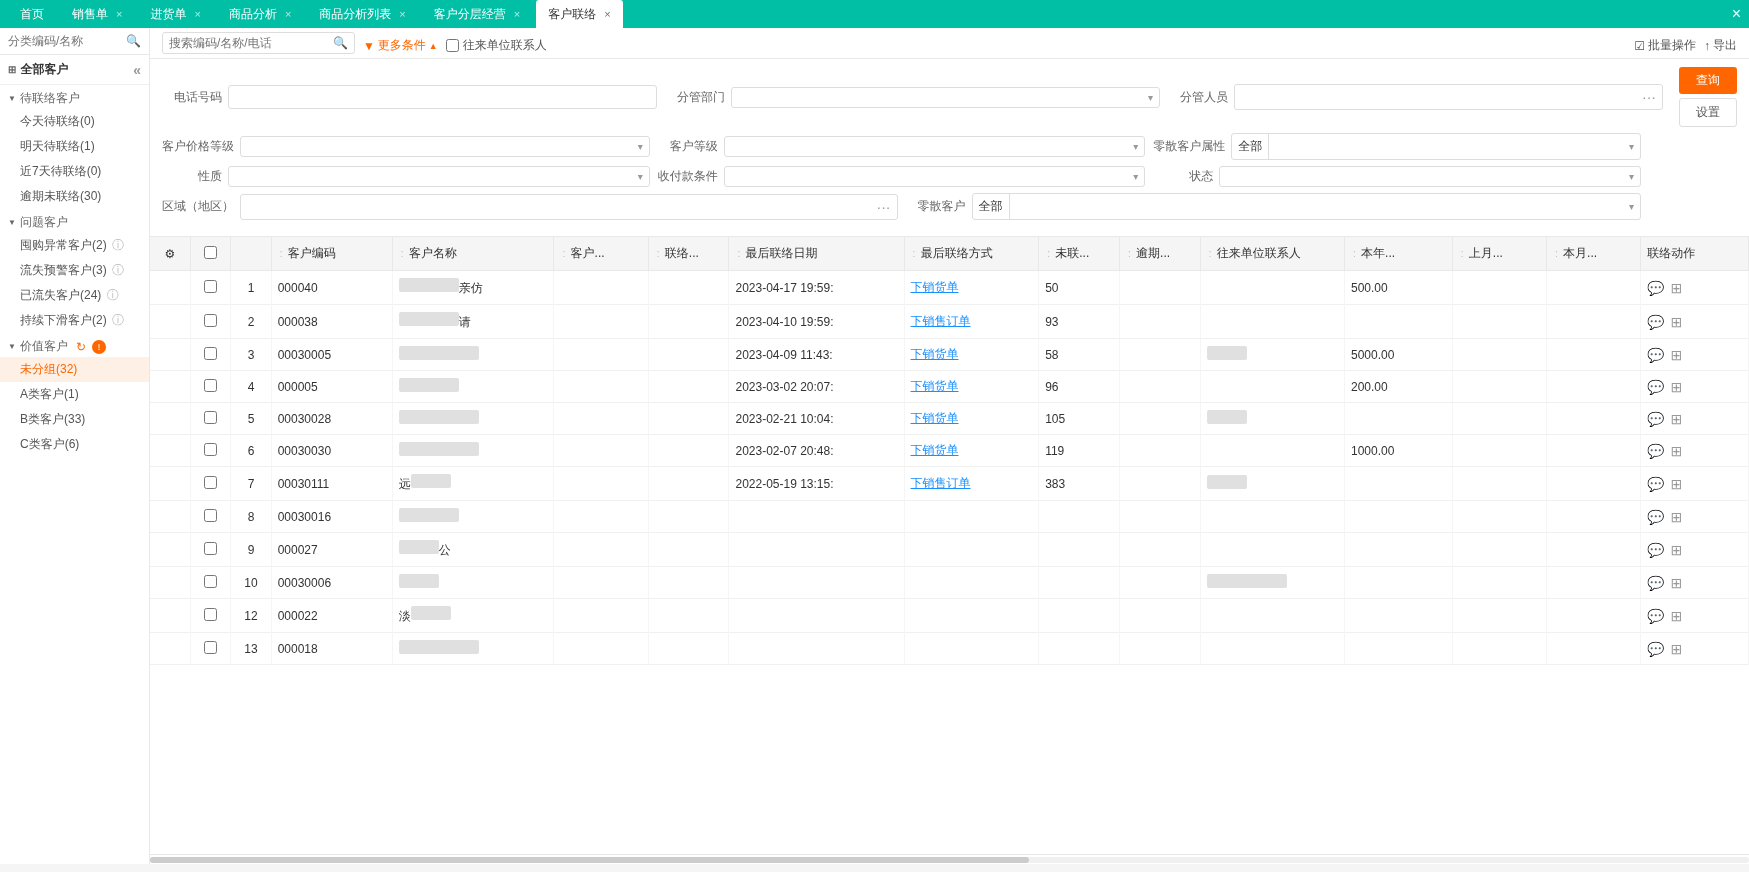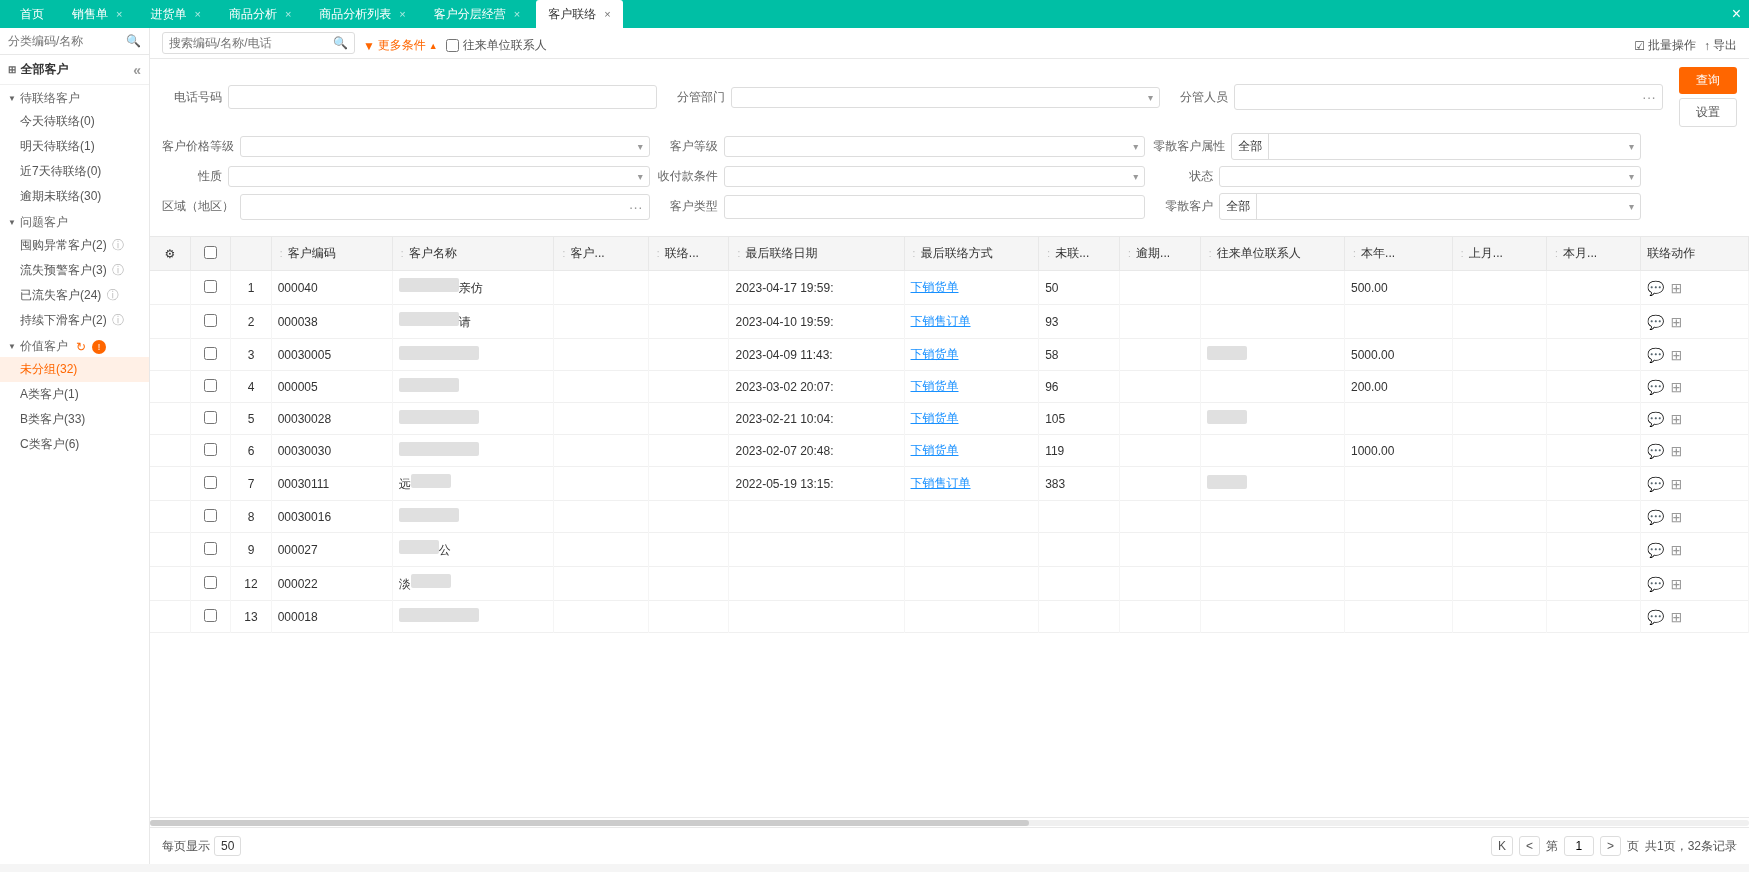--- a/index.html
+++ b/index.html
@@ -627,24 +627,20 @@
 
       <div class="adv-filter-row">
         <div class="filter-field">
           <span class="filter-label">区域（地区）</span>
           <div style="flex:1; display:flex; align-items:center; border:1px solid #ddd; border-radius:3px; padding:4px 6px; justify-content:space-between;">
             <span style="color:#999;"></span>
             <span class="dots">···</span>
           </div>
         </div>
         <div class="filter-field">
-          <span class="filter-label">客户类型</span>
-          <input class="filter-input" type="text" value="" style="">
-        </div>
-        <div class="filter-field">
           <span class="filter-label">零散客户</span>
           <div class="filter-select-with-prefix">
             <span class="filter-prefix">全部</span>
             <div class="filter-select-inner">
               <span></span>
               <span class="chevron-down">▾</span>
             </div>
           </div>
         </div>
         <div style="width:80px; margin-left:8px;"></div>
@@ -922,20 +918,43 @@
             <td></td>
             <td></td>
             <td>
                 <div class="action-icons">
                   <span class="action-icon">💬</span>
                   <span class="action-icon">⊞</span>
                 </div>
               </td>
           </tr>
 
+          <tr>
+            <td class="center"></td>
+            <td class="checkbox-cell"><input type="checkbox" style=""></td>
+            <td class="row-num">10</td>
+            <td>00030006</td>
+            <td><span class="blurred blurred-sm"></span></td>
+            <td></td>
+            <td></td>
+            <td></td>
+            <td></td>
+            <td></td>
+            <td></td>
+            <td><span class="blurred blurred-lg"></span></td>
+            <td></td>
+            <td></td>
+            <td></td>
+            <td>
+                <div class="action-icons">
+                  <span class="action-icon">💬</span>
+                  <span class="action-icon">⊞</span>
+                </div>
+              </td>
+          </tr>
 
 
           <tr>
             <td class="center"></td>
             <td class="checkbox-cell"><input type="checkbox" style=""></td>
             <td class="row-num">12</td>
             <td>000022</td>
             <td><span>淡</span><span class="blurred blurred-sm"></span></td>
             <td></td>
             <td></td>
@@ -981,32 +1000,15 @@
         </tbody>
       </table>
     </div>
 
     <div class="scrollbar-area">
       <div class="scrollbar-track">
         <div class="scrollbar-thumb"></div>
       </div>
     </div>
 
-    <div class="table-footer">
-      <div class="footer-left">
-        <div class="page-size-select">
-          <span>每页显示</span>
-          <span class="page-size-val">50</span>
-        </div>
-      </div>
-      <div class="footer-right">
-        <button class="page-btn">K</button>
-        <button class="page-btn">&lt;</button>
-        <span>第</span>
-        <input class="page-input" type="text" value="1" style="">
-        <span class="page-btn">&gt;</span>
-        <span>页</span>
-        <span>共1页，32条记录</span>
-      </div>
-    </div>
 
   </div>
 </div>
 
 </body></html>

